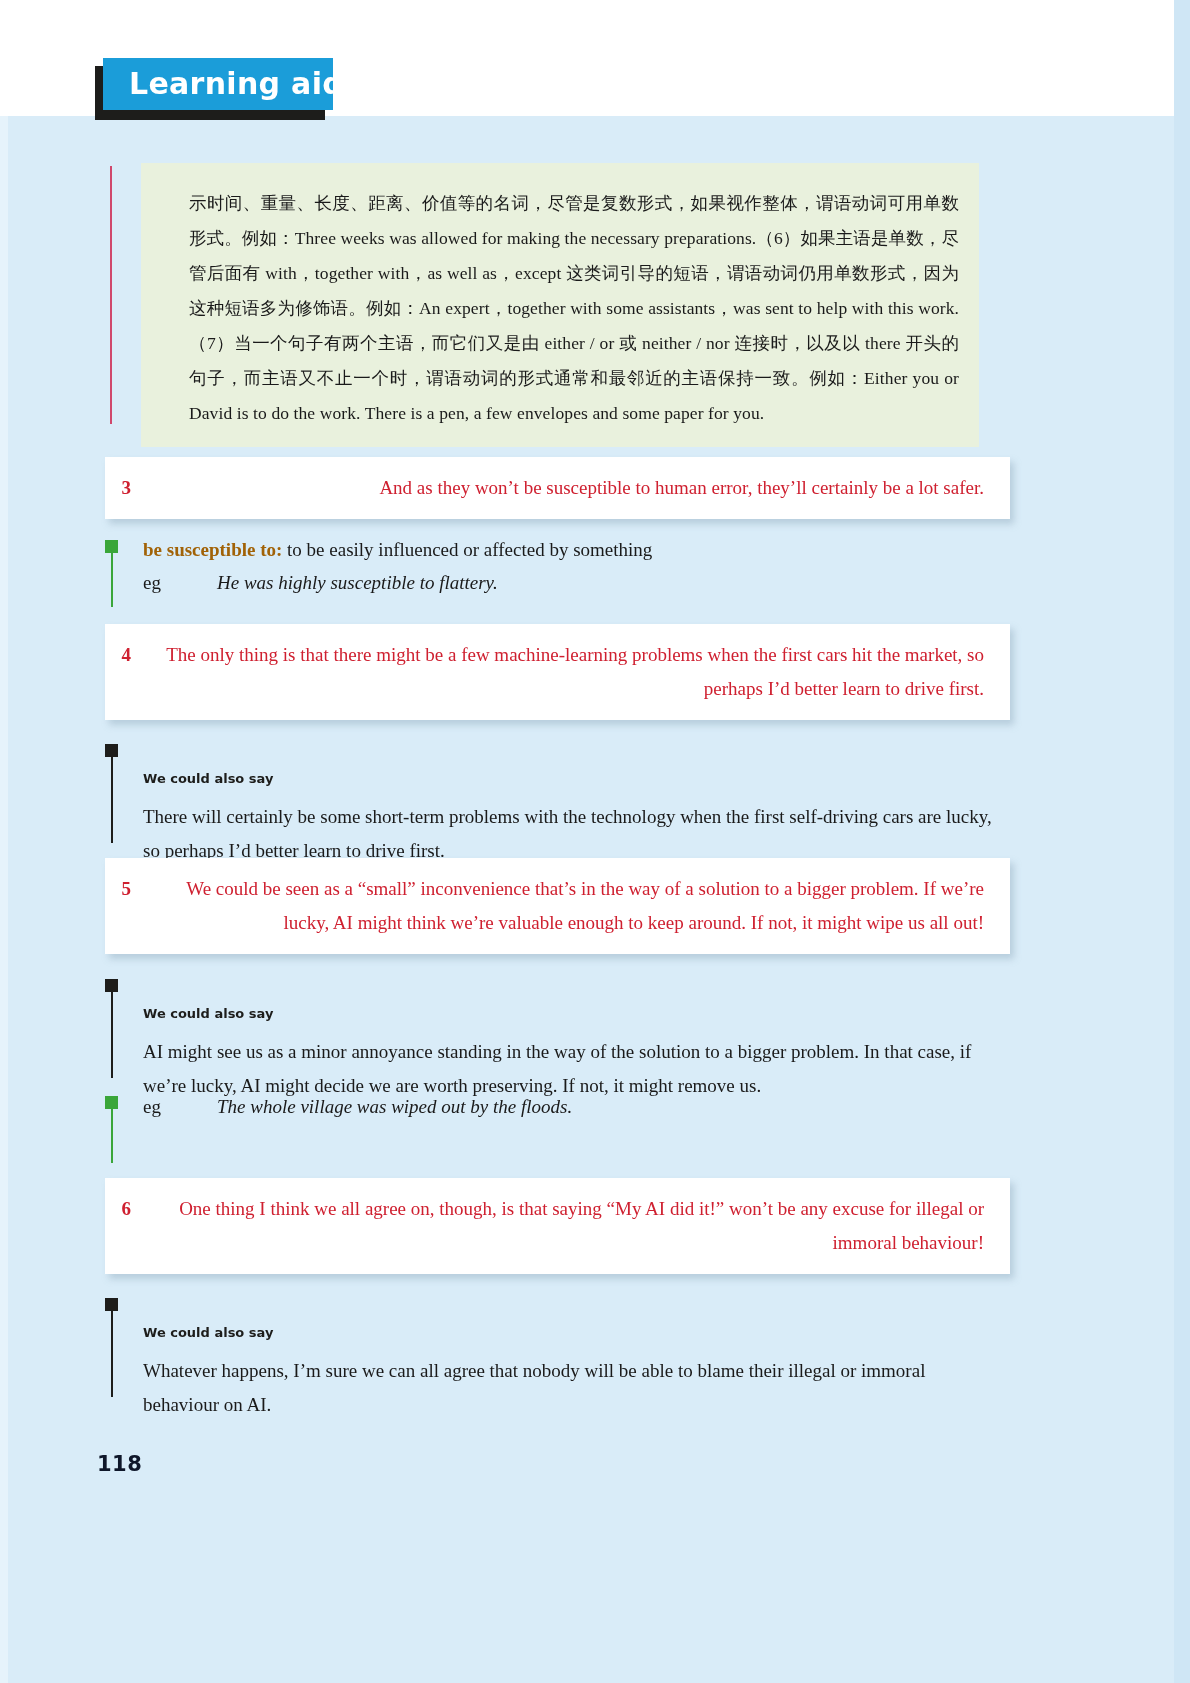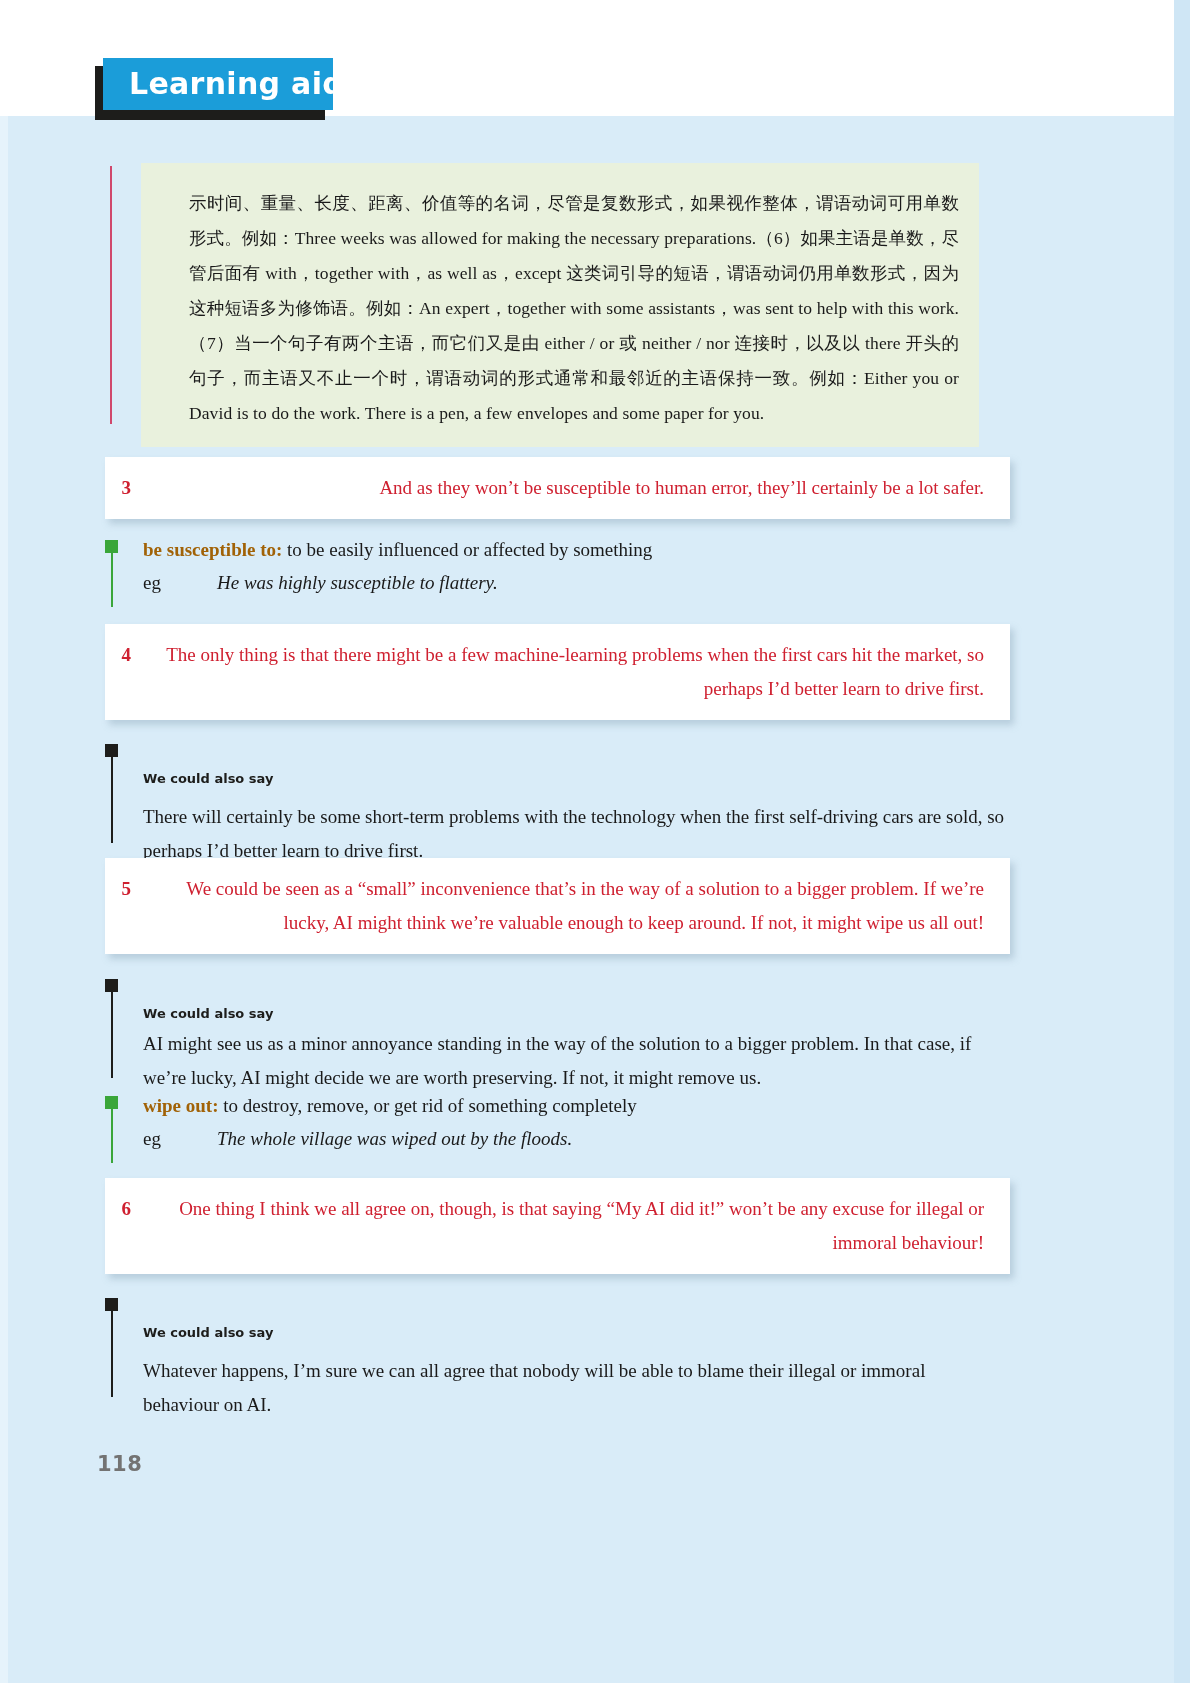--- a/index.html
+++ b/index.html
@@ -203,21 +203,21 @@
   }
 
   
   .page-number {
     position: absolute;
     left: 97px;
     top: 1452px;
     font-family: "DejaVu Sans", sans-serif;
     font-weight: bold;
     font-size: 21px;
-    color: #737373;
+    color: #0f172a;
     letter-spacing: 0.5px;
   }
 </style>
 </head>
 <body>
 
 <div class="page">
   <div class="page-top-white"></div>
   <div class="page-left-edge"></div>
   <div class="page-right-band"></div>
@@ -258,45 +258,44 @@
     <span class="card-num">4</span>
     <span class="card-text">The only thing is that there might be a few machine-learning problems when the first cars hit the market, so perhaps I’d better learn to drive first.</span>
   </div>
 </div>
 
 <div class="note" style="left:105px; top:738px; width:900px;">
   <div class="note-bullet bullet-black"></div>
   <div class="note-rule rule-black" style="height:86px;"></div>
   <div class="note-body">
     <div class="note-head-black">We could also say</div>
-    <div class="note-para" style="margin-top:8px;">There will certainly be some short-term problems with the technology when the first self-driving cars are sold, so perhaps I’d better learn to drive first.</div>
+    <div class="note-para" style="margin-top:8px;">There will certainly be some short-term problems with the technology when the first self-driving cars are lucky, so perhaps I’d better learn to drive first.</div>
   </div>
 </div>
 
 <div class="card" style="left:105px; top:858px; width:905px;">
   <div class="card-inner">
     <span class="card-num">5</span>
     <span class="card-text">We could be seen as a “small” inconvenience that’s in the way of a solution to a bigger problem. If we’re lucky, AI might think we’re valuable enough to keep around. If not, it might wipe us all out!</span>
   </div>
 </div>
 
 <div class="note" style="left:105px; top:973px; width:900px;">
   <div class="note-bullet bullet-black"></div>
   <div class="note-rule rule-black" style="height:86px;"></div>
   <div class="note-body">
     <div class="note-head-black">We could also say</div>
-    <div class="note-para" style="margin-top:0;">AI might see us as a minor annoyance standing in the way of the solution to a bigger problem. In that case, if we’re lucky, AI might decide we are worth preserving. If not, it might remove us.</div>
+    <div class="note-para" style="margin-top:8px;">AI might see us as a minor annoyance standing in the way of the solution to a bigger problem. In that case, if we’re lucky, AI might decide we are worth preserving. If not, it might remove us.</div>
   </div>
 </div>
 
 <div class="note" style="left:105px; top:1090px; width:900px;">
   <div class="note-bullet bullet-green"></div>
   <div class="note-rule" style="height:54px;"></div>
   <div class="note-body">
-    <div class="voc-line"><span class="voc-term">wipe out:</span><span> to destroy, remove, or get rid of something completely</span></div>
     <div class="eg-row">
       <span class="eg-label">eg</span>
       <span class="eg-text">The whole village was wiped out by the floods.</span>
     </div>
   </div>
 </div>
 
 <div class="card" style="left:105px; top:1178px; width:905px;">
   <div class="card-inner">
     <span class="card-num">6</span>

